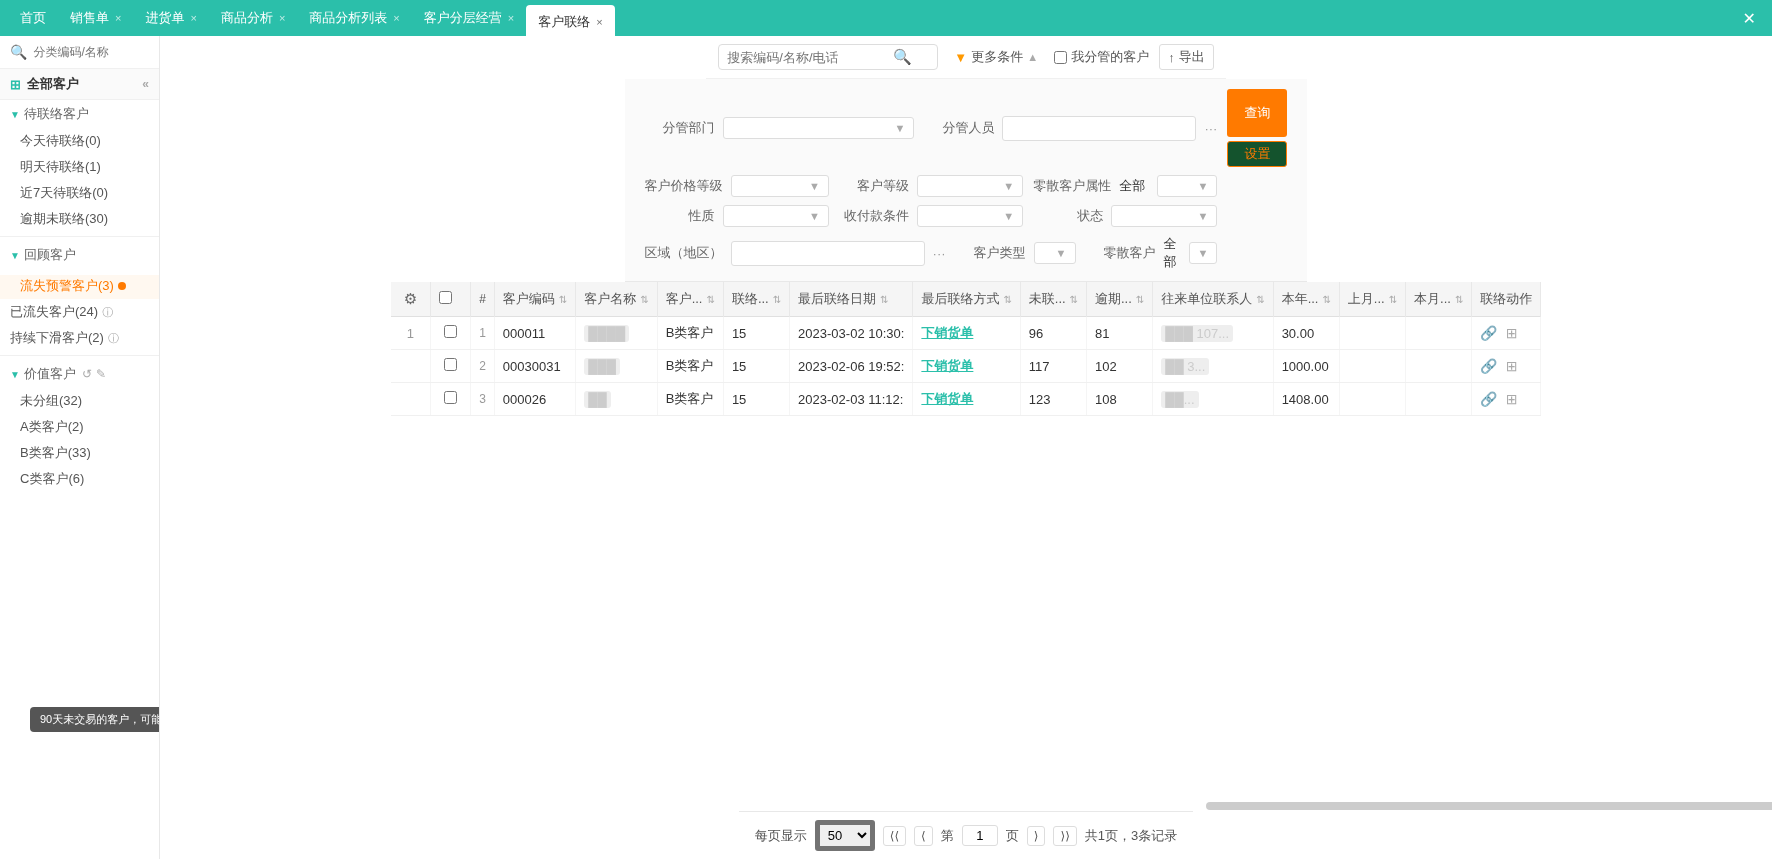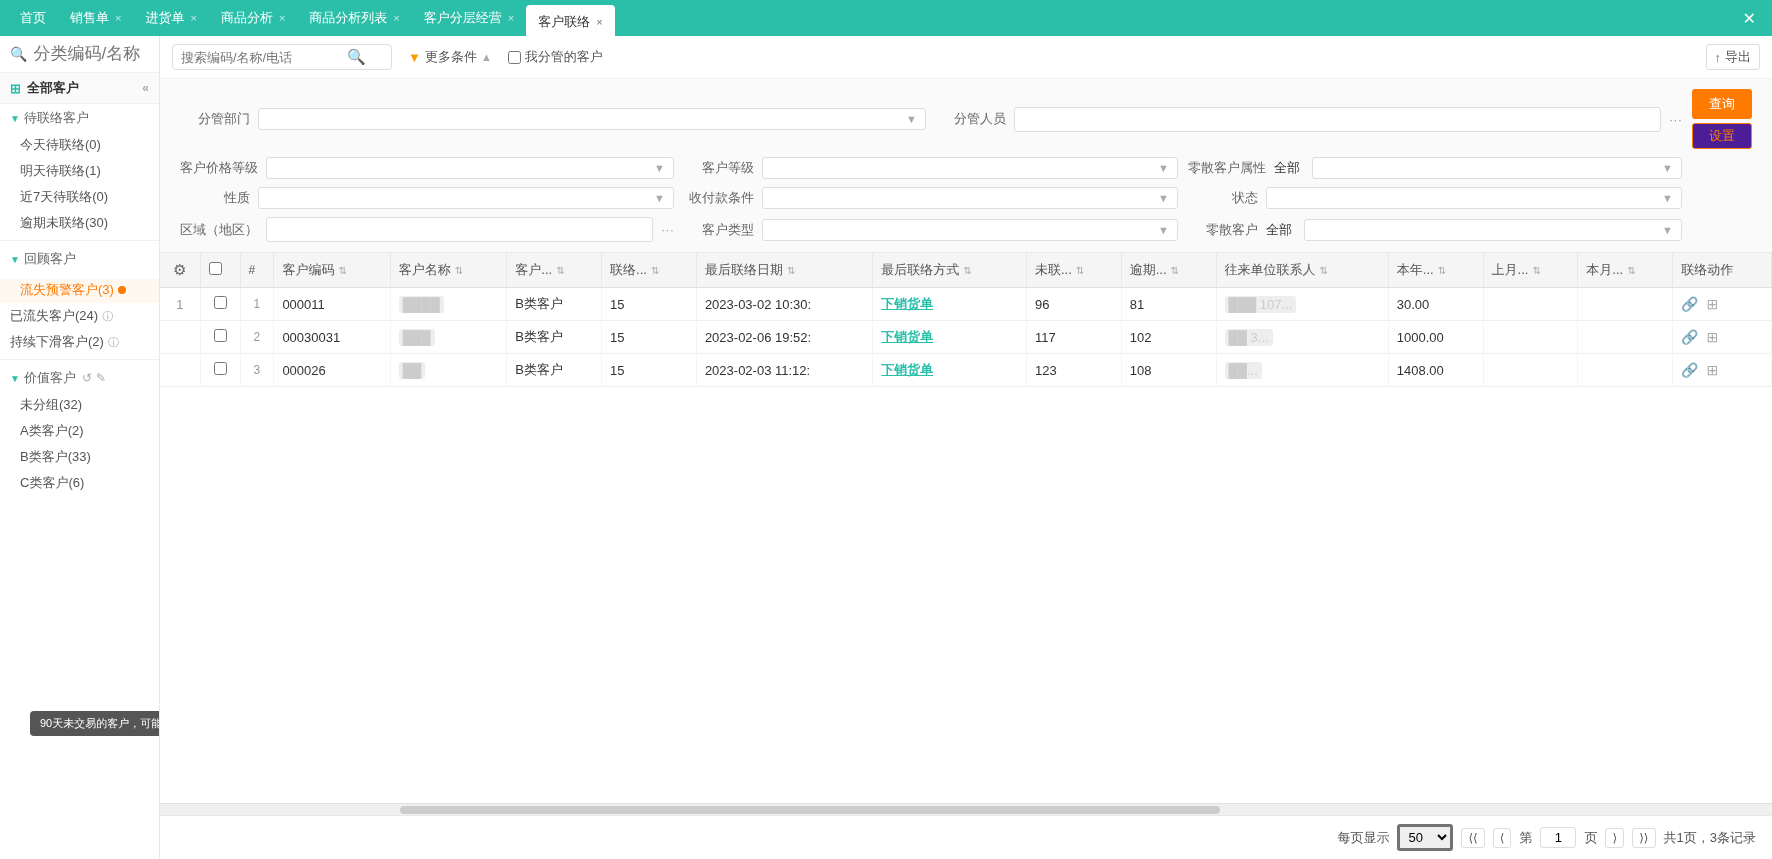--- a/index.html
+++ b/index.html
@@ -65,21 +65,21 @@
       display: flex;
       align-items: center;
       padding: 8px 10px;
       border-bottom: 1px solid #f0f0f0;
       gap: 6px;
     }
     .sidebar-search input {
       border: none;
       outline: none;
       flex: 1;
-      font-size: 17px;
+      font-size: 12px;
       color: #8b5cf6;
     }
     .search-icon-small {
       color: #aaa;
       font-size: 14px;
     }
     .sidebar-section-header {
       display: flex;
       align-items: center;
       padding: 6px 10px;
@@ -131,20 +131,21 @@
       gap: 4px;
     }
 
     
     .content-area {
       flex: 1;
       display: flex;
       flex-direction: column;
       overflow: hidden;
       background: white;
+      align-items: center;
     }
 
     
     .search-bar {
       display: flex;
       align-items: center;
       padding: 8px 12px;
       background: white;
       border-bottom: 1px solid #f0f0f0;
       gap: 10px;
@@ -251,27 +252,27 @@
       display: flex;
       flex-direction: column;
       gap: 4px;
       min-width: 60px;
     }
     .query-btn {
       background: #ff7a00;
       color: white;
       border: none;
       border-radius: 3px;
-      padding: 6px 16px;
+      padding: 15px 16px;
       font-size: 13px;
       cursor: pointer;
       white-space: nowrap;
     }
     .settings-btn {
-      background: #4c1d95;
+      background: #14532d;
       color: #ff7a00;
       border: 1px solid #ff7a00;
       border-radius: 3px;
       padding: 3px 16px;
       font-size: 13px;
       cursor: pointer;
       white-space: nowrap;
     }
 
     
@@ -323,21 +324,21 @@
       align-items: center;
       justify-content: flex-end;
       padding: 8px 16px;
       border-top: 1px solid #e8e8e8;
       background: white;
       gap: 8px;
       font-size: 13px;
       color: #555;
     }
     .page-size-select {
-      border: 3px solid #737373;
+      border: 5px solid #737373;
       border-radius: 3px;
       padding: 2px 4px;
       font-size: 13px;
     }
     .page-nav-btn {
       border: 1px solid #ddd;
       background: white;
       border-radius: 3px;
       padding: 2px 6px;
       cursor: pointer;

